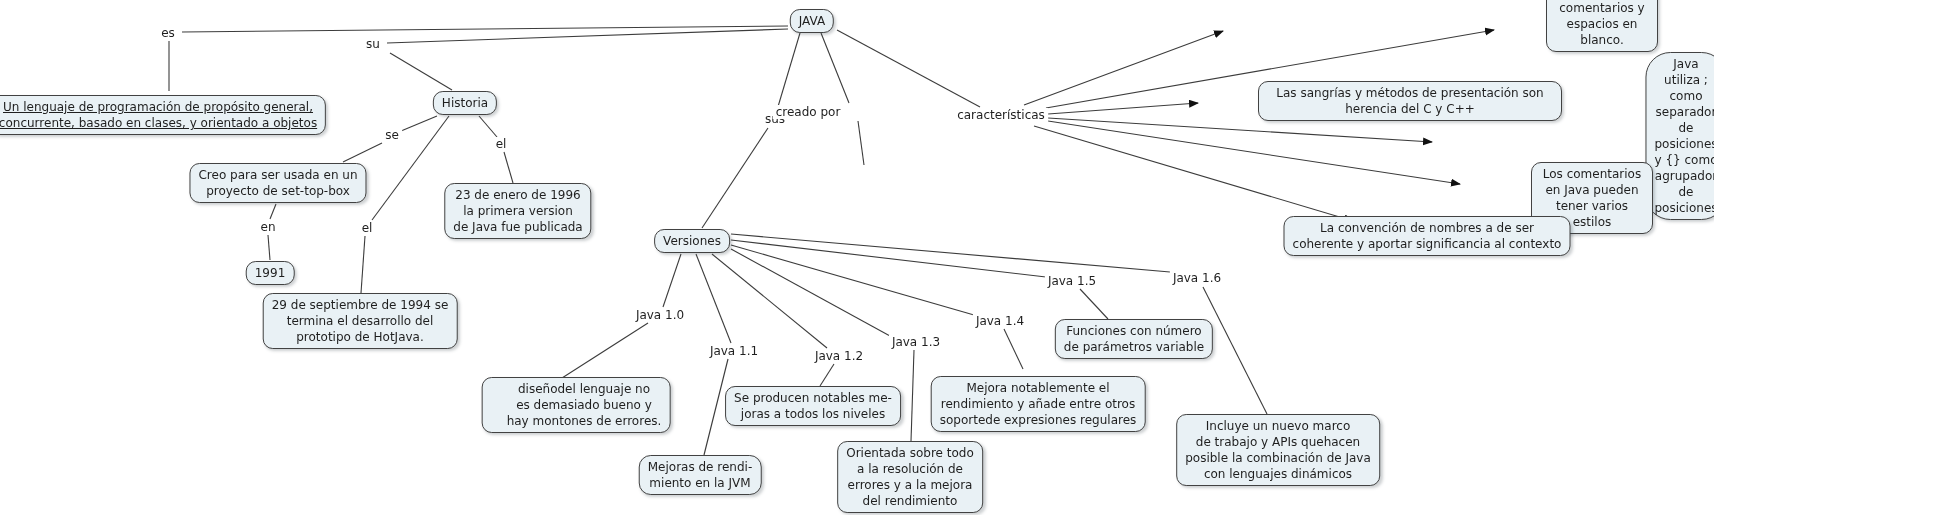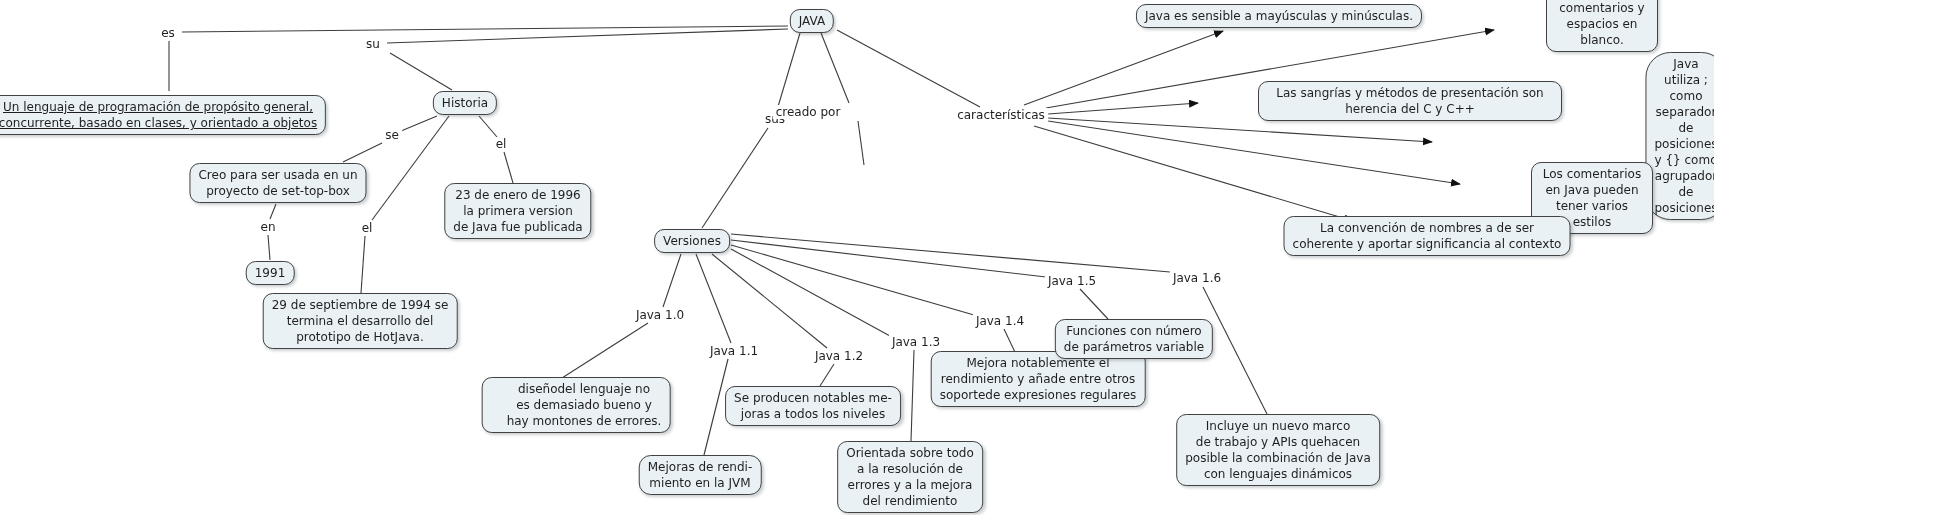--- a/index.html
+++ b/index.html
@@ -108,38 +108,37 @@
   <div class="concept" style="left:278px;top:183px;">Creo para ser usada en un
 proyecto de set-top-box</div>
   <div class="concept" style="left:270px;top:273px;">1991</div>
   <div class="concept" style="left:518px;top:211px;">23 de enero de 1996
 la primera version
 de Java fue publicada</div>
   <div class="concept" style="left:360px;top:321px;">29 de septiembre de 1994 se
 termina el desarrollo del
 prototipo de HotJava.</div>
   <div class="concept" style="left:692px;top:241px;">Versiones</div>
-  <div class="concept" style="left:1279px;top:16px;">Java es sensible a mayúsculas y minúsculas.</div>
   <div class="concept" style="left:1410px;top:101px;">Las sangrías y métodos de presentación son herencia del C y C++</div>
   <div class="concept" style="left:1602px;top:16px;">Java ignora los comentarios y espacios en blanco.</div>
   <div class="concept" style="left:1686px;top:136px;border-radius:25px;">Java utiliza ; como separador de posiciones y {} como agrupador de posiciones</div>
   <div class="concept" style="left:1592px;top:198px;">Los comentarios en Java pueden tener varios estilos</div>
   <div class="concept" style="left:1427px;top:236px;">La convención de nombres a de ser coherente y aportar significancia al contexto</div>
   <div class="concept" style="left:576px;top:405px;padding-left:24px;">diseñodel lenguaje no
 es demasiado bueno y
 hay montones de errores.</div>
   <div class="concept" style="left:700px;top:475px;border-radius:12px;">Mejoras de rendi-
 miento en la JVM</div>
   <div class="concept" style="left:813px;top:406px;">Se producen notables me-
 joras a todos los niveles</div>
   <div class="concept" style="left:910px;top:477px;">Orientada sobre todo
 a la resolución de
 errores y a la mejora
 del rendimiento</div>
-  <div class="concept" style="left:1038px;top:379px;">Mejora notablemente el
+  <div class="concept" style="left:1038px;top:404px;">Mejora notablemente el
 rendimiento y añade entre otros
 soportede expresiones regulares</div>
   <div class="concept" style="left:1134px;top:339px;">Funciones con número
 de parámetros variable</div>
   <div class="concept" style="left:1278px;top:450px;">Incluye un nuevo marco
 de trabajo y APIs quehacen
 posible la combinación de Java
 con lenguajes dinámicos</div>
 
   <div class="link-label" style="left:168px;top:33px;">es</div>

